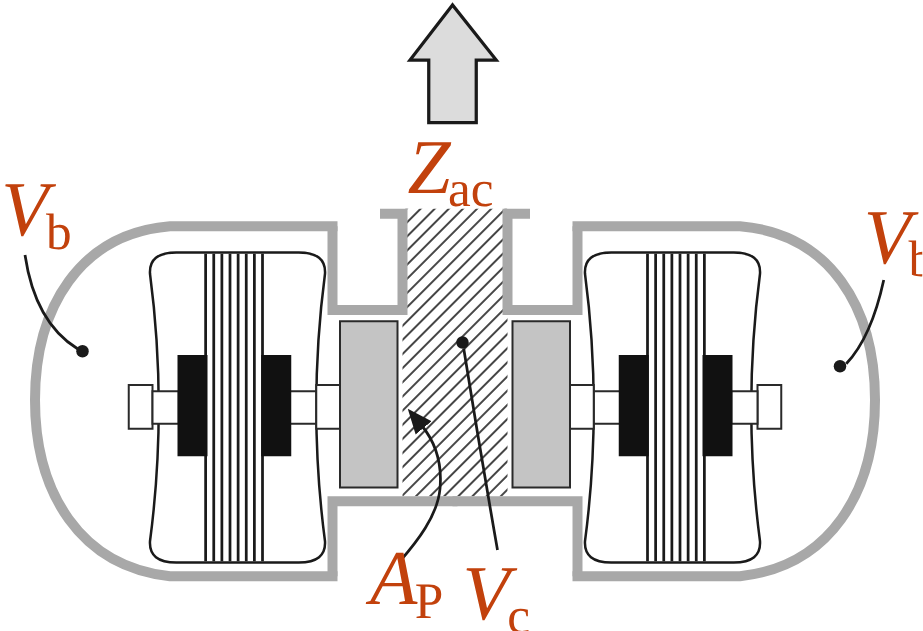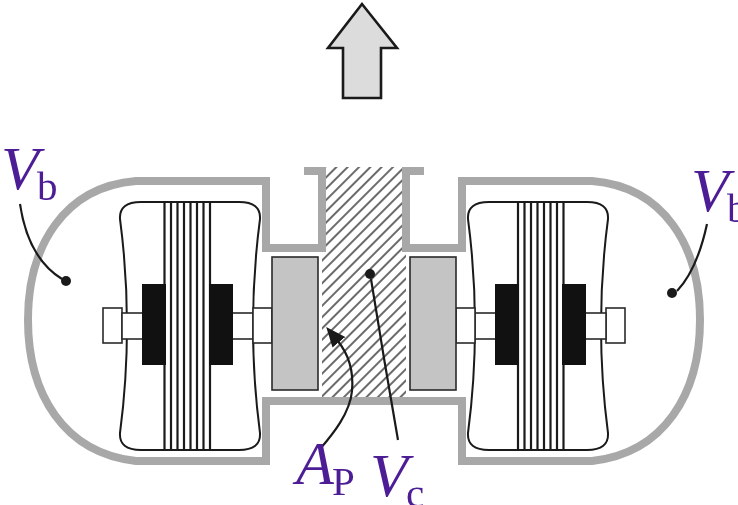--- a/index.html
+++ b/index.html
@@ -6,21 +6,21 @@
   .stage{
     position:relative;
     width:738px;height:505px;
     background:#ffffff;
     overflow:hidden;
     font-family:"Liberation Serif", serif;
   }
   .stage svg{position:absolute;left:0;top:0;}
   .lbl{
     position:absolute;
-    color:#4c1d95;
+    color:#c2410c;
     white-space:nowrap;
     line-height:1;
     user-select:none;
     text-align:right;
   }
   .lbl .m{
     font-style:italic;
     font-size:62px;
     font-family:"Liberation Serif", serif;
   }
@@ -87,20 +87,23 @@
 
     <path d="M 707,224 Q 697,270 677,291" fill="none" stroke="#1a1a1a" stroke-width="2.2"></path>
     <circle cx="672" cy="293" r="5" fill="#1a1a1a"></circle>
 
     <circle cx="370" cy="274" r="5" fill="#1a1a1a"></circle>
     <path d="M 371,279 Q 384,360 398,440" fill="none" stroke="#1a1a1a" stroke-width="2.2"></path>
 
     <path d="M 320,449 C 333,434 350,413 352,391 C 354,369 347,352 337,340" fill="none" stroke="#1a1a1a" stroke-width="2.2" marker-end="url(#ahead)"></path>
   </svg>
 
+  <div class="lbl" style="left:326px;top:103px;">
+    <span class="m">Z</span><span class="s">ac</span>
+  </div>
 
   <div class="lbl" style="left:1px;top:137px;">
     <span class="m">V</span><span class="s">b</span>
   </div>
 
   <div class="lbl" style="left:691px;top:159px;">
     <span class="m">V</span><span class="s">b</span>
   </div>
 
   <div class="lbl" style="left:296px;top:432px;">

